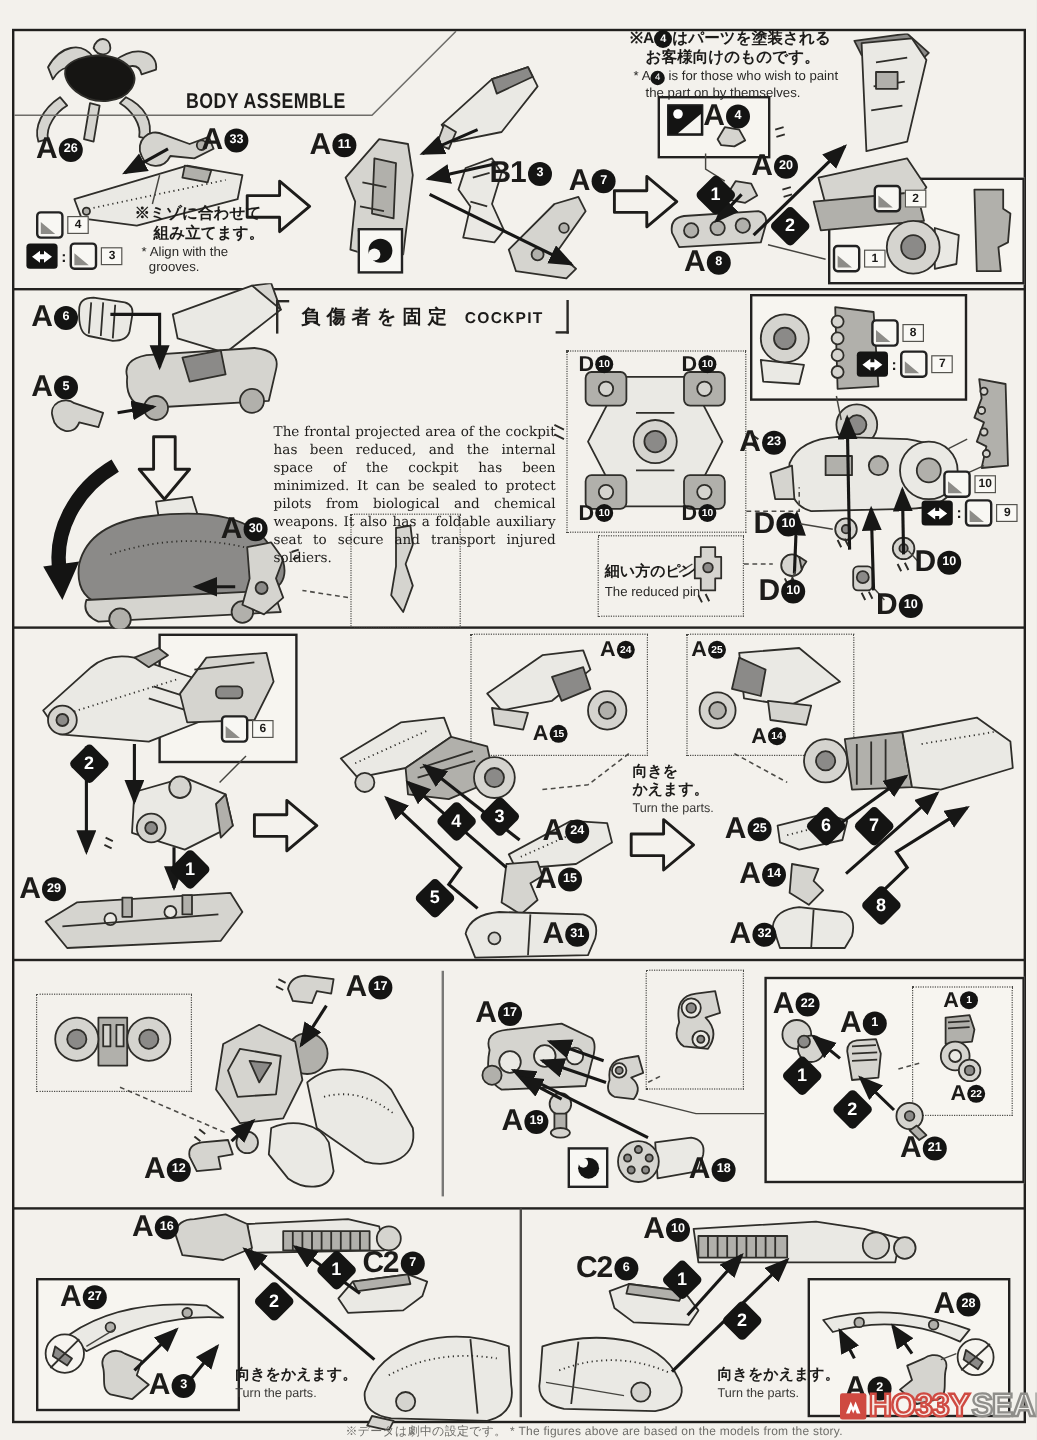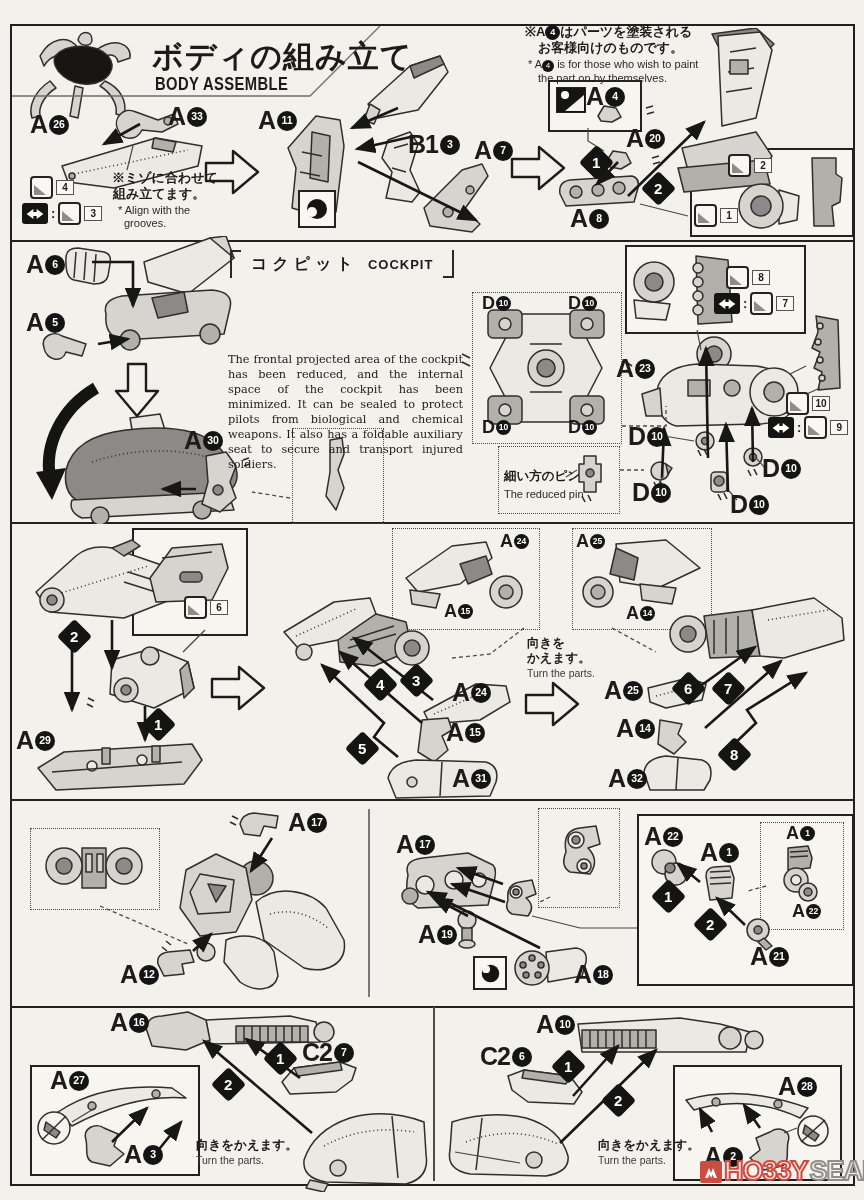--- a/index.html
+++ b/index.html
@@ -593,36 +593,35 @@
 
     <path class="tk" d="M646,108 l7,-2 M647,114 l7,-2 M652,158 l7,-2 M653,164 l7,-2
       M232,816 l6,3 M230,822 l6,3 M166,941 l5,4 M162,947 l5,4
       M698,450 l3,6 M704,449 l3,6 M654,482 l3,6 M660,481 l3,6
       M718,494 l3,6 M724,493 l3,6 M748,470 l3,6 M754,469 l3,6
       M582,496 l3,6 M588,495 l3,6 M462,354 l8,4 M462,362 l8,4
       M626,362 l6,4 M626,370 l6,4 M88,698 l6,3 M87,704 l6,3
       M243,460 l6,-2 M244,466 l6,-2"></path>
   </svg>
 
-  <div class="title-ja abs" style="left:152px;top:36px">ボディの組み立て</div>
   <div class="title-en abs" style="left:155px;top:74px">BODY ASSEMBLE</div>
 
   <div class="jnote" style="left:525px;top:24px"><span>※A</span><span class="circ" style="display:inline-flex;width:15px;height:15px;border-radius:50%;background:#141413;color:#fff;font-size:9px;align-items:center;justify-content:center;vertical-align:1px">4</span><span>はパーツを塗装される</span></div>
   <div class="jnote" style="left:538px;top:40px">お客様向けのものです。</div>
   <div class="enote" style="left:528px;top:58px"><span>* A</span><span class="circ" style="display:inline-flex;width:12px;height:12px;border-radius:50%;background:#141413;color:#fff;font-size:8px;align-items:center;justify-content:center">4</span><span> is for those who wish to paint</span></div>
   <div class="enote" style="left:538px;top:72px">the part on by themselves.</div>
 
   <div class="jnote" style="left:112px;top:170px">※ミゾに合わせて</div>
-  <div class="jnote" style="left:113px;top:186px">組み立てます。</div>
+  <div class="jnote" style="left:128px;top:186px">組み立てます。</div>
   <div class="enote" style="left:118px;top:204px">* Align with the</div>
   <div class="enote" style="left:124px;top:217px">grooves.</div>
 
   <div class="ckhead" style="left:230px;top:248px">
     <span class="brkL"></span>
-    <span class="ckja">コクピット</span>
+    <span class="ckja">負傷者を固定</span>
     <span class="cken">COCKPIT</span>
     <span class="brkR"></span>
   </div>
   <div class="ckbody-en" style="left:228px;top:352px">The frontal projected area of the cockpit has been reduced, and the internal space of the cockpit has been minimized. It can be sealed to protect pilots from biological and chemical weapons. It also has a foldable auxiliary seat to secure and transport injured soldiers.</div>
 
   <div class="jnote" style="left:504px;top:468px;font-size:12.5px">細い方のピン</div>
   <div class="enote" style="left:504px;top:488px">The reduced pin</div>
 
   <div class="turn" style="left:527px;top:636px"><span>向きを</span><br><span>かえます。</span><br><span class="en">Turn the parts.</span></div>
   <div class="turn" style="left:196px;top:1138px"><span>向きをかえます。</span><br><span class="en">Turn the parts.</span></div>
@@ -952,14 +951,17 @@
 
   <div class="wm" style="left:700px;top:1156px">
     <span class="wmbox">
       <svg width="14" height="14" viewBox="0 0 14 14">
           <path d="M1,13 L5,3 L7,8 L9,3 L13,13 L10,13 L8.6,9.4 L7,13 L5.4,9.4 L4,13 Z" fill="#fff"></path>
         </svg>
     </span>
     <span class="wm1">HO33Y</span>
     <span class="wm2">SEARCH</span>
   </div>
+  <div class="footer-note" style="left:288px;top:1186px">
+    <span>※データは劇中の設定です。</span> <span>* The figures above are based on the models from the story.</span>
+  </div>
 
 </div>
 
 </body></html>

